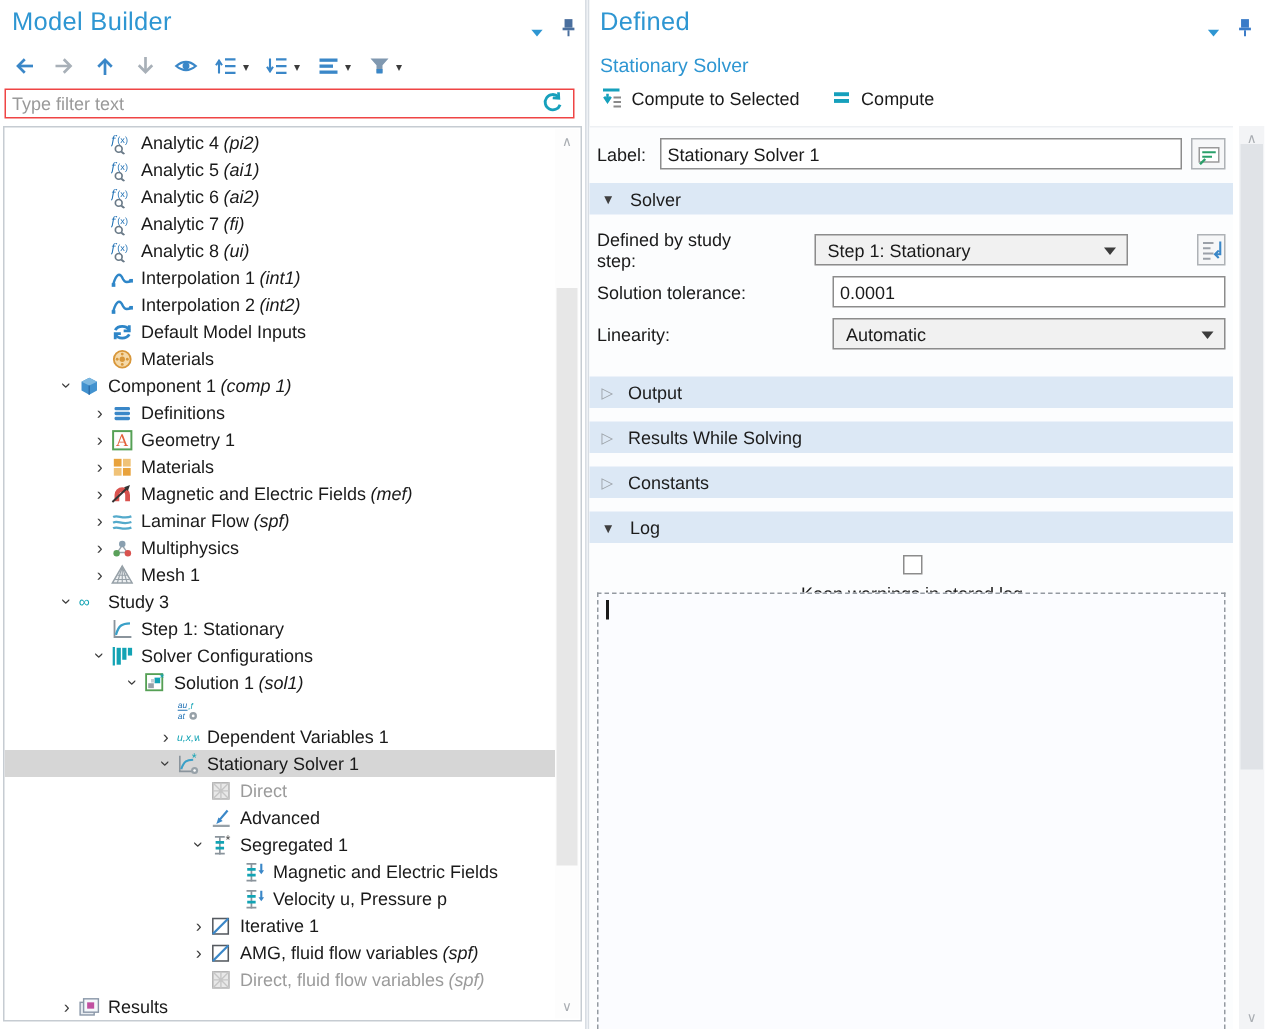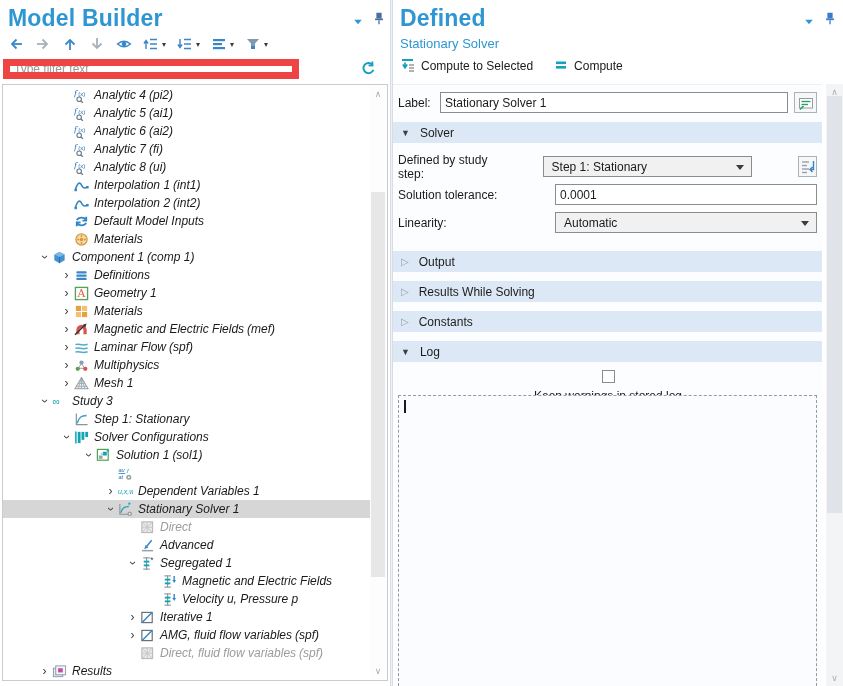--- a/index.html
+++ b/index.html
@@ -2,46 +2,46 @@
 <html style="--accent-blue: #2e96d2; --teal: #16a0bc; --section-header-bg: #dce8f5; --selection-gray: #d6d6d6; --disabled-text: #9b9b9b;"><head>
 <meta charset="utf-8">
 <style>
   * { margin:0; padding:0; box-sizing:border-box; }
   html,body { width:843px; height:686px; overflow:hidden; background:#fff;
     font-family:"Liberation Sans", sans-serif; font-size:12px; color:#1a1a1a; }
   #app { position:relative; width:843px; height:686px; background:#fff; }
 
   
   .left-panel { position:absolute; left:0; top:0; width:390px; height:686px; background:#fff; }
-  .panel-title { position:absolute; left:8px; top:5px; font-size:23px; font-weight:700;
+  .panel-title { position:absolute; left:8px; top:5px; font-size:17px; font-weight:400;
      color:var(--accent-blue,#2e96d2); letter-spacing:.2px; }
   .head-caret { position:absolute; width:12px; height:12px; cursor:pointer; }
   .head-pin { position:absolute; width:14px; height:16px; cursor:pointer; }
   .mb-toolbar { position:absolute; left:6px; top:34px; height:20px; display:flex; align-items:center; gap:7px; }
   .tbb { display:inline-flex; align-items:center; height:18px; padding:1px 2px; cursor:pointer; }
   .tbb svg { width:16px; height:16px; }
   .ddc { font-size:8px; color:#3c3c3c; margin-left:3px; }
-  .filter-input { position:absolute; left:3px; top:59px; width:296px; height:20px;
-     border:7px solid #ef4444; font-family:"Liberation Sans",sans-serif; font-size:12px; padding:0 4px; color:#222; }
+  .filter-input { position:absolute; left:3px; top:59px; width:380px; height:20px;
+     border:1px solid #ef4444; font-family:"Liberation Sans",sans-serif; font-size:12px; padding:0 4px; color:#222; }
   .filter-input::placeholder { color:#9a9a9a; }
   .refresh-btn { position:absolute; left:360px; top:60px; width:18px; height:18px; cursor:pointer; }
   .refresh-btn svg { width:17px; height:17px; }
 
   .tree-box { position:absolute; left:2px; top:84px; width:386px; height:597px;
      border:1px solid #c6ccd2; background:#fff; overflow:hidden; }
   .tree-inner { position:absolute; left:0; top:1px; right:17px; }
   .trow { height:18px; line-height:18px; white-space:nowrap; display:flex; align-items:center; cursor:default; }
   .trow.sel { background:var(--selection-gray,#d6d6d6); }
   .trow.dis .tlabel, .trow.dis .ttag { color:var(--disabled-text,#9b9b9b); }
   .trow.dis .ticon { opacity:.85; }
   .chev { display:inline-block; width:15px; text-align:center; font-size:12px; color:#3c3c3c; flex:none; }
   .chev.open  { transform:rotate(90deg); }
   .ticon { display:inline-flex; width:18px; flex:none; align-items:center; }
   .ticon svg { width:15px; height:15px; }
-  .tlabel { margin-left:2px;font-style:italic; }
+  .tlabel { margin-left:2px; }
   .ttag { font-style:italic; margin-left:3px; }
 
   .tree-sb { position:absolute; top:1px; right:1px; width:16px; bottom:1px; background:#fdfdfd; }
   .tree-sb .thumb { position:absolute; left:1px; right:1px; top:106px; height:385px; background:#e7e7e7; }
   .sb-ch { position:absolute; left:0; right:0; text-align:center; font-size:9px; color:#a9adb2; height:12px; line-height:12px; cursor:pointer; }
 
   
   .divider { position:absolute; left:390px; top:0; width:3px; height:686px; background:#eef1f5;
      border-left:1px solid #d8dde3; border-right:1px solid #d8dde3; }
 

